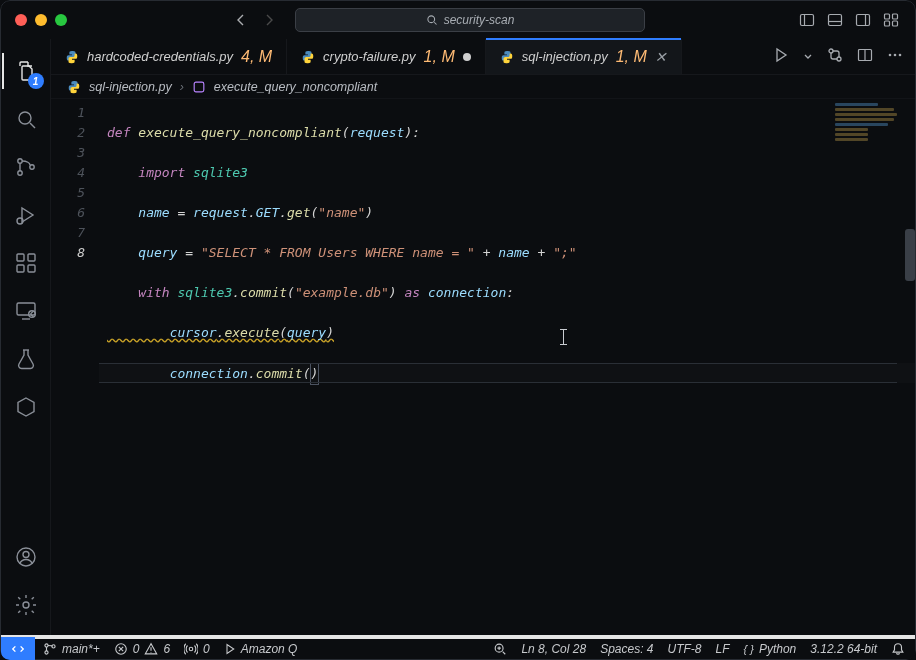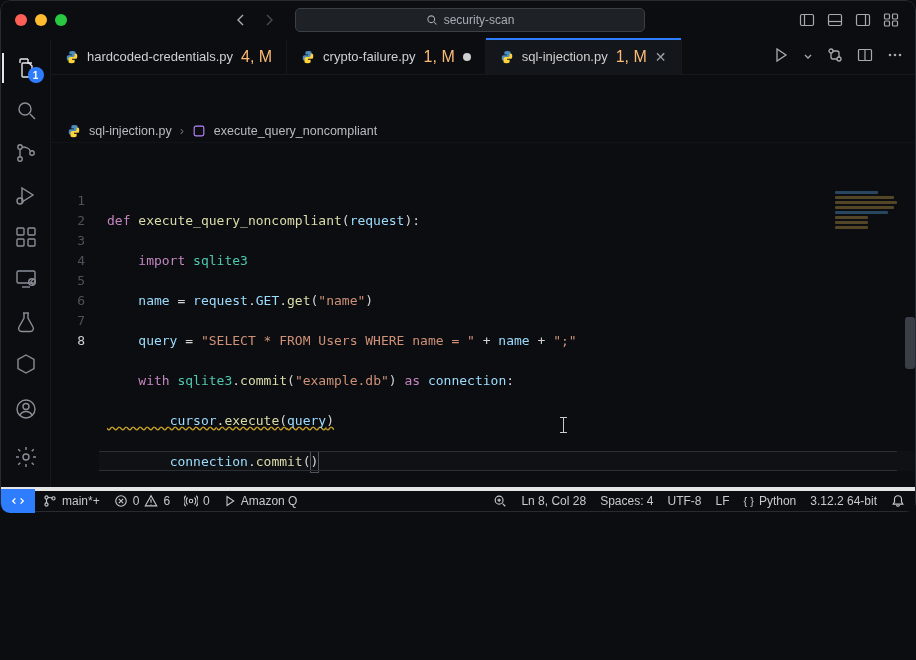--- a/index.html
+++ b/index.html
@@ -6,26 +6,27 @@
 body {
   font-family: -apple-system, BlinkMacSystemFont, "Segoe UI", sans-serif;
   background: #0b0d10;
   width: 916px;
   height: 660px;
   overflow: hidden;
   border-radius: 10px;
   position: relative;
 }
 .window {
-  width:916px; height:512px;
+  width:916px; height:660px;
   border-radius:10px;
   border:1px solid #272b32;
   background:#0b0d10;
   display:flex; flex-direction:column;
   position:relative;
+  font-style:italic;
 }
 
 
 .titlebar {
   height:38px;
   display:flex;
   align-items:center;
   gap:8px;
   padding:0 8px;
   -webkit-user-select:none; user-select:none;
@@ -69,21 +70,21 @@
 }
 .badge {
   position:absolute; right:6px; bottom:6px;
   min-width:16px; height:16px; border-radius:8px;
   background:#2f7dff; color:#fff; font-size:10px; font-weight:600;
   display:flex; align-items:center; justify-content:center;
 }
 .activity-spacer { flex:1;}
 .activity-bottom { display:flex; flex-direction:column; align-items:center; margin-bottom:6px;}
 
-.editor-area { flex:1; display:flex; flex-direction:column; min-width:0;gap:44px;}
+.editor-area { flex:1; display:flex; flex-direction:column; min-width:0;}
 
 
 .tabs {
   height:36px; display:flex; align-items:stretch;
   background:#0b0d10;
   border-bottom:1px solid #16181c;
 }
 .tab {
   display:flex; align-items:center; gap:8px;
   padding:0 14px; font-size:13px;

